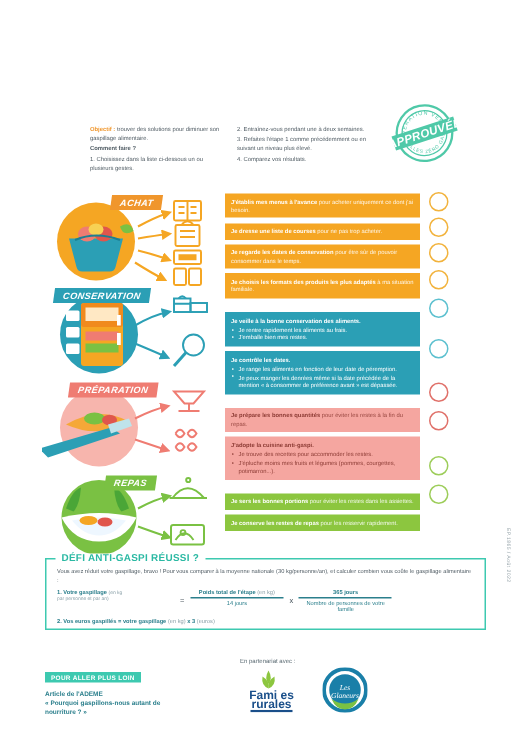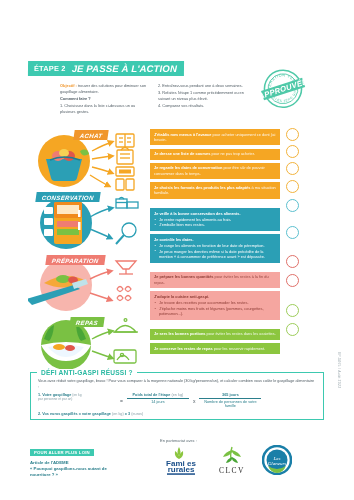--- a/index.html
+++ b/index.html
@@ -134,24 +134,20 @@
     font-size: 3.4px; color: #9aa7ad;
     writing-mode: vertical-rl; text-orientation: mixed;
     letter-spacing: .3px; white-space: nowrap;
   }
 </style>
 </head>
 <body>
 
 <div class="page">
 
-  <div class="step-banner">
-    <span class="step-num">ÉTAPE 2</span>
-    <span class="step-title">JE PASSE À L'ACTION</span>
-  </div>
 
   <div class="intro">
     <div class="intro-col">
       <p>
         <span class="lbl-obj">Objectif :</span><span> trouver des solutions pour diminuer son gaspillage alimentaire.</span>
       </p>
       <p class="lbl-how">Comment faire ?</p>
       <p>1. Choisissez dans la liste ci-dessous un ou plusieurs gestes.</p>
     </div>
     <div class="intro-col">
@@ -443,30 +439,20 @@
         <svg width="42" height="30" viewBox="0 0 42 30">
           <path d="M19 2 q3 5 0 9 q-3 -4 0 -9z" fill="#8cc63f"></path>
           <path d="M15 6 q5 3 4 8 q-5 -2 -4 -8z" fill="#8cc63f"></path>
           <path d="M23 6 q-5 3 -4 8 q5 -2 4 -8z" fill="#8cc63f"></path>
           <text x="21" y="21" font-size="8" font-weight="bold" fill="#1a4f8a" text-anchor="middle" font-family="Liberation Sans, sans-serif">Fami  es</text>
           <text x="21" y="27" font-size="8" font-weight="bold" fill="#1a4f8a" text-anchor="middle" font-family="Liberation Sans, sans-serif">rurales</text>
           <rect x="7" y="28.3" width="28" height="1.5" fill="#1a4f8a"></rect>
         </svg>
       </div>
 
-      <div class="logo">
-        <svg width="34" height="30" viewBox="0 0 34 30">
-          <path d="M17 2 q-2 7 -1 12" stroke="#7ac143" stroke-width="1.4" fill="none"></path>
-          <path d="M17 5 q-7 2 -9 7 q7 -1 9 -5z" fill="#7ac143"></path>
-          <path d="M17 5 q7 2 9 7 q-7 -1 -9 -5z" fill="#7ac143"></path>
-          <path d="M17 12 q-5 2 -6 6 q5 -1 6 -4z" fill="#4aa637"></path>
-          <path d="M17 12 q5 2 6 6 q-5 -1 -6 -4z" fill="#4aa637"></path>
-          <text x="17" y="28" font-size="7.5" fill="#2b2b2b" letter-spacing="1.5" text-anchor="middle" font-family="Liberation Serif, serif">CLCV</text>
-        </svg>
-      </div>
 
 
       <div class="logo">
         <svg width="30" height="30" viewBox="0 0 30 30">
           <circle cx="15" cy="15" r="14" fill="none" stroke="#1a7fa8" stroke-width="2.6"></circle>
           <circle cx="15" cy="15" r="10.5" fill="#1a7fa8"></circle>
           <path d="M6 21 q9 6 18 0 q-3 7 -9 7 q-6 0 -9 -7z" fill="#7ac143"></path>
           <text x="15" y="15" font-size="5" fill="#ffffff" text-anchor="middle" font-style="italic" font-family="Liberation Serif, serif">Les</text>
           <text x="15" y="20" font-size="5" fill="#ffffff" text-anchor="middle" font-style="italic" font-family="Liberation Serif, serif">Glaneurs</text>
         </svg>

